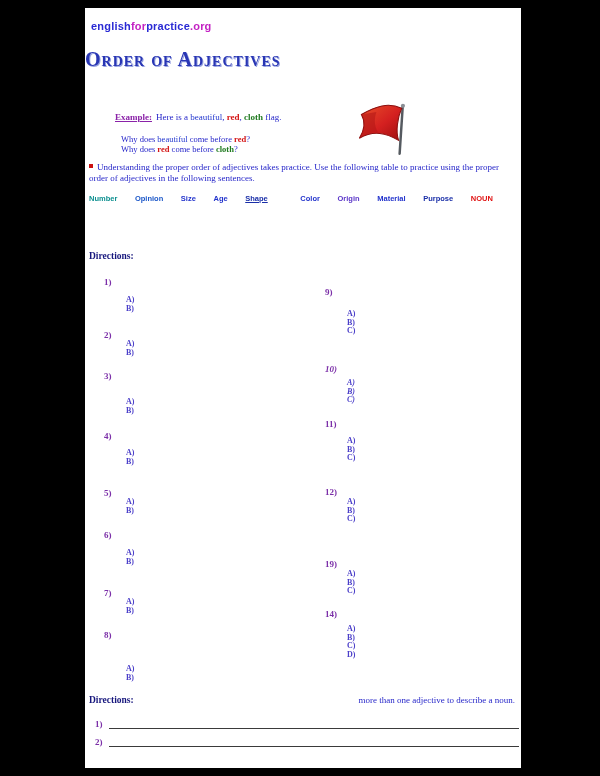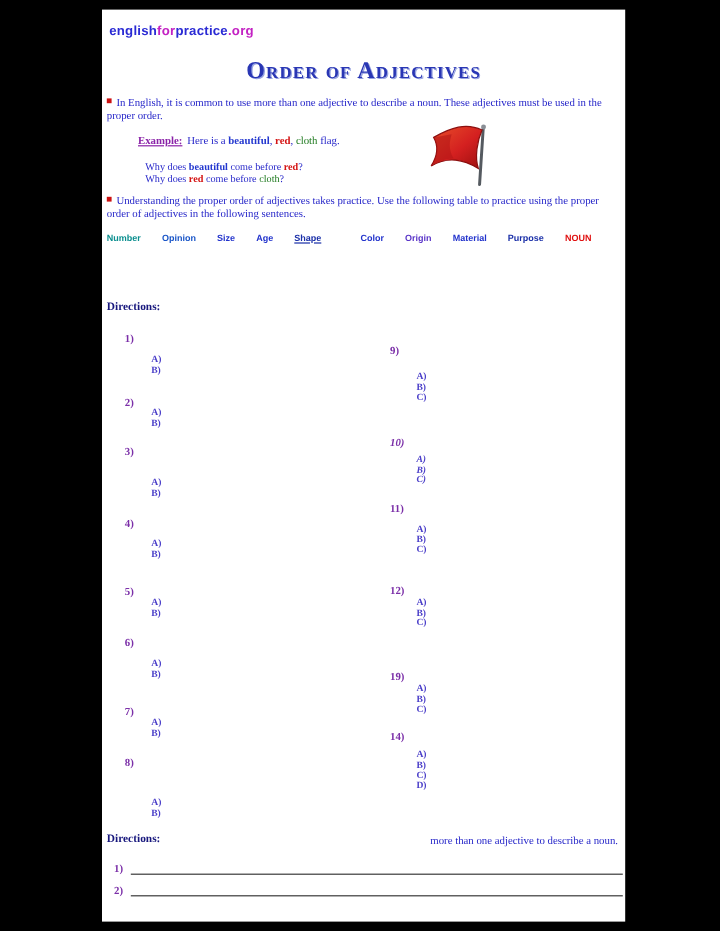--- a/index.html
+++ b/index.html
@@ -3,31 +3,31 @@
 <meta charset="utf-8">
 <style>
   html,body{margin:0;padding:0;}
   body{width:600px;height:776px;background:#000;position:relative;font-family:"Liberation Serif",serif;overflow:hidden;}
   .page{position:absolute;left:85px;top:8px;width:436px;height:760px;background:#ffffff;}
 
   .logo{position:absolute;top:12px;left:6px;font-family:"Liberation Sans",sans-serif;font-weight:bold;font-size:11px;letter-spacing:0.2px;}
   .logo .blue{color:#2a2ad4;}
   .logo .magenta{color:#c322c3;margin-top:30px;}
 
-  .title{position:absolute;top:40px;left:0;width:100%;text-align:center;font-size:20px;font-weight:bold;
+  .title{position:absolute;top:40px;left:0;width:100%;font-size:20px;font-weight:bold;
          font-variant:small-caps;letter-spacing:1px;color:#2936b4;text-shadow:1px 1px 0 #97a3e0;}
 
   .para{position:absolute;font-size:9px;line-height:10.5px;color:#2626c9;}
   .sq{display:inline-block;width:4px;height:4px;background:#cc1111;margin-right:4px;vertical-align:2px;}
 
   .example-row{position:absolute;top:104px;left:30px;font-size:9px;color:#2626c9;}
   .example-label{color:#8a22a8;font-weight:bold;text-decoration:underline;margin-right:4px;}
-  .c-blue{color:#2337cf;font-weight:bold;}
+  .c-blue{color:#2337cf;font-weight:normal;}
   .c-red{color:#d41414;font-weight:bold;}
-  .c-green{color:#1f7a1f;font-weight:normal;margin-top:48px;}
+  .c-green{color:#1f7a1f;font-weight:bold;margin-top:48px;}
 
   .why{position:absolute;left:36px;font-size:8.5px;color:#2626c9;}
 
   .table-row{position:absolute;top:186px;left:4px;width:404px;display:flex;justify-content:space-between;
              font-family:"Liberation Sans",sans-serif;font-size:7.5px;font-weight:bold;}
 
   .directions{position:absolute;font-weight:bold;color:#17177d;font-size:9.5px;}
 
   .q{position:absolute;font-size:9px;line-height:9px;}
   .qn{color:#7b2fa8;font-weight:bold;}
@@ -45,23 +45,20 @@
 <body>
 
 <div class="page">
 
   <div class="logo">
     <span class="blue">english</span><span class="magenta">for</span><span class="blue">practice</span><span class="magenta">.org</span>
   </div>
 
   <div class="title">Order of Adjectives</div>
 
-  <div class="para" style="top:72px;left:4px;width:428px;">
-    <span class="sq"></span><span>In English, it is common to use more than one adjective to describe a noun. These adjectives must be used in the proper order.</span>
-  </div>
 
   <div class="example-row">
     <span class="example-label">Example:</span><span>Here is a </span><span class="c-blue">beautiful</span><span>, </span><span class="c-red">red</span><span>, </span><span class="c-green">cloth</span><span> flag.</span>
   </div>
 
   <div class="flag">
     <svg viewBox="0 0 60 54" width="62" height="56">
       <defs>
         <linearGradient id="fg" x1="0" y1="0" x2="1" y2="1">
           <stop offset="0" stop-color="#e8502a"></stop>

